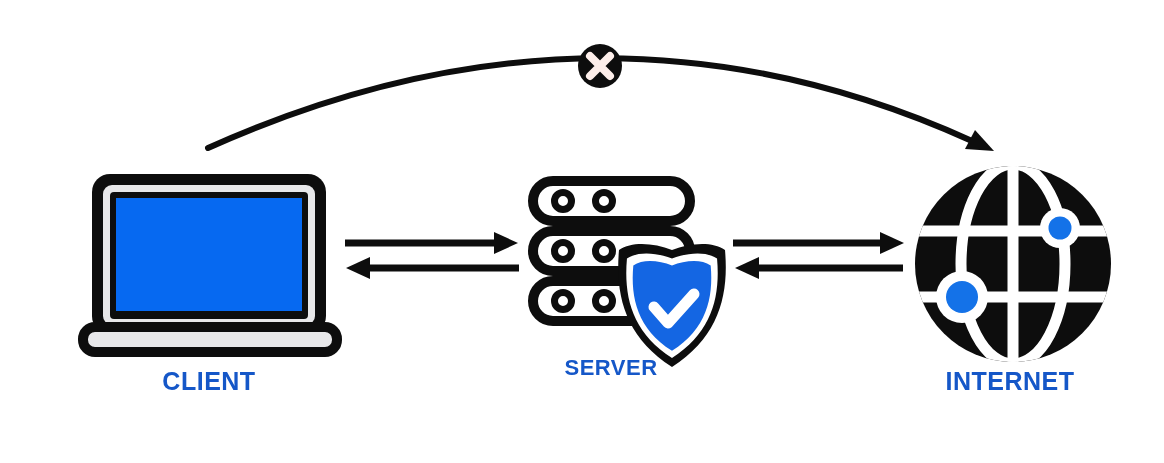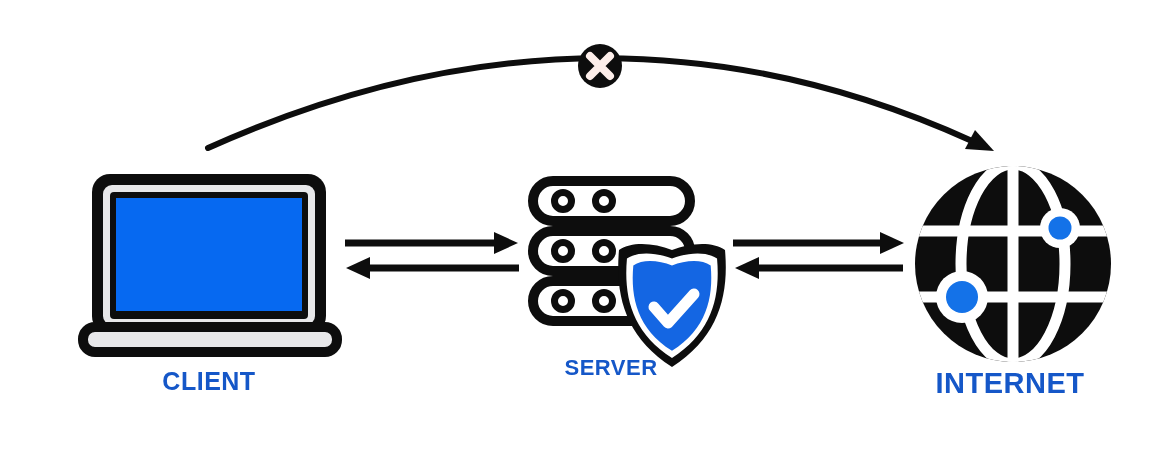--- a/index.html
+++ b/index.html
@@ -16,21 +16,21 @@
     position: absolute;
     width: 220px;
     text-align: center;
     color: #1557c8;
     font-weight: 800;
     letter-spacing: 0.5px;
     user-select: none;
   }
   .label-client   { left: 99px;  top: 367px; font-size: 25px; }
   .label-proxy    { left: 501px; top: 355px; font-size: 22px; line-height: 26px; }
-  .label-internet { left: 900px; top: 367px; font-size: 29px; }
+  .label-internet { left: 900px; top: 367px; font-size: 25px; }
 </style>
 </head>
 <body>
 
 <div class="canvas">
 
   <svg class="diagram-svg" width="1164" height="463" viewBox="0 0 1164 463">
 
     <defs>
       <clipPath id="globe-clip">

